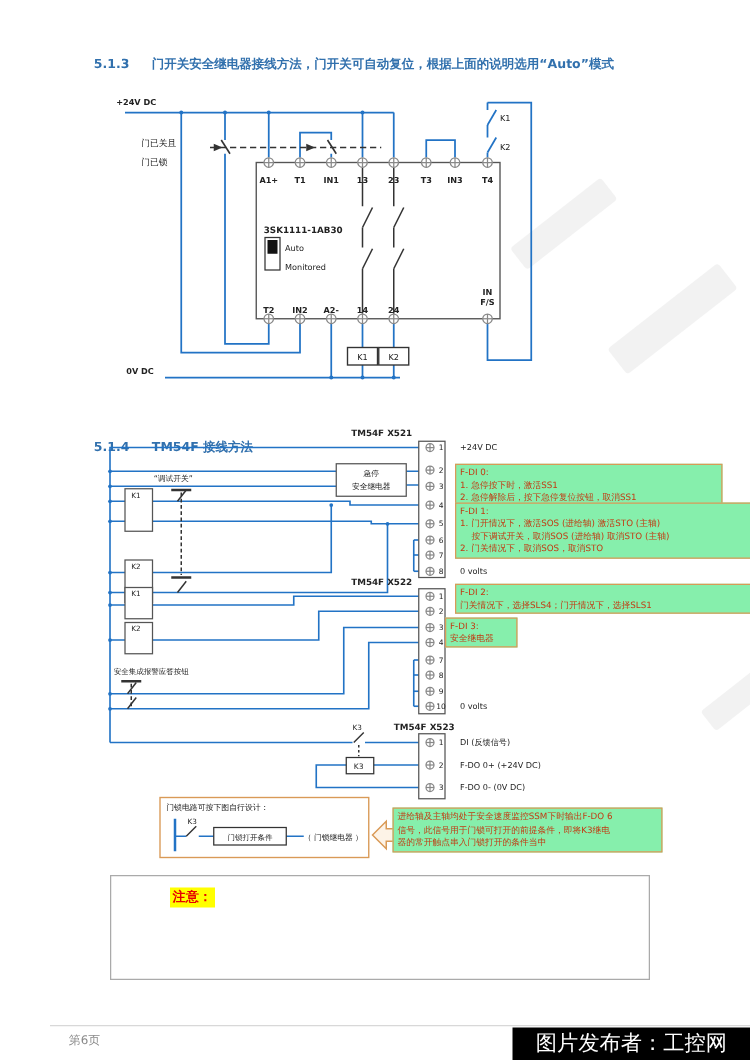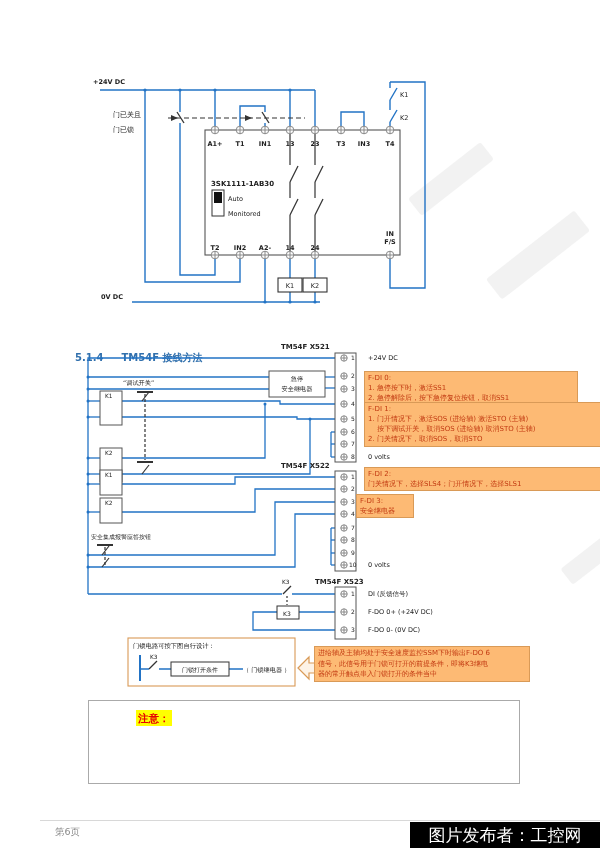--- a/index.html
+++ b/index.html
@@ -1,21 +1,21 @@
 <!DOCTYPE html>
 <html><head>
 <meta charset="utf-8">
 <style>
   html,body{margin:0;padding:0;background:#fff;}
   #page{position:relative;width:600px;height:848px;background:#fff;overflow:hidden;
         font-family:"DejaVu Sans","Liberation Sans",sans-serif;color:#222;}
   .heading{position:absolute;color:#3170ad;font-weight:bold;font-size:10px;white-space:nowrap;}
   .heading .num{margin-right:18px;}
   svg text{font-family:"DejaVu Sans","Liberation Sans",sans-serif;fill:#222;}
-  .ann{position:absolute;border:1px solid #d99a57;background:#fdba74;color:#c23a12;
+  .ann{position:absolute;border:1px solid #d99a57;background:#86efac;color:#c23a12;
        font-size:7px;line-height:1.45;padding:1px 3px;white-space:pre-wrap;}
   .ssm{line-height:1.5;}
   .notebox{position:absolute;left:88px;top:700px;width:432px;height:84px;border:1px solid #aaa;
            font-size:10.5px;color:#3a3a3a;display:flex;padding:9px 6px 0 7px;box-sizing:border-box;}
   .notebox .nlabel{color:#e60000;background:#ffff00;font-weight:bold;height:16px;line-height:16px;
                    padding:0 2px;margin-right:10px;flex:none;margin-left:40px;}
   .notebox .nbody{white-space:pre-wrap;line-height:1.95;}
   .footer-line{position:absolute;top:820px;left:40px;right:0;height:1px;background:#d8d8d8;}
   .pagenum{position:absolute;left:55px;top:826px;font-size:9.5px;color:#8a8a8a;}
   .credit{position:absolute;right:0;bottom:0;width:190px;height:26px;background:#000;color:#fff;
@@ -24,20 +24,23 @@
 </style>
 </head>
 <body>
 
 <div id="page">
 
   <div class="wm" style="left:405px;top:168px;width:92px;height:22px;"></div>
   <div class="wm" style="left:482px;top:242px;width:112px;height:26px;"></div>
   <div class="wm" style="left:560px;top:548px;width:62px;height:20px;"></div>
 
+  <div class="heading" style="left:75px;top:44px;">
+    <span class="num">5.1.3</span><span>门开关安全继电器接线方法，门开关可自动复位，根据上面的说明选用“Auto”模式</span>
+  </div>
 
   <svg style="position:absolute;left:85px;top:70px;" width="360" height="250" viewBox="0 0 360 250">
     <defs>
       <g id="term1" stroke="#888" fill="none">
         <circle r="3.8" fill="#fff"></circle>
           <line x1="-3.8" x2="3.8"></line>
           <line y1="-3.8" y2="3.8"></line>
       </g>
     </defs>
     <g stroke="#2273c5" stroke-width="1.4" fill="none">

